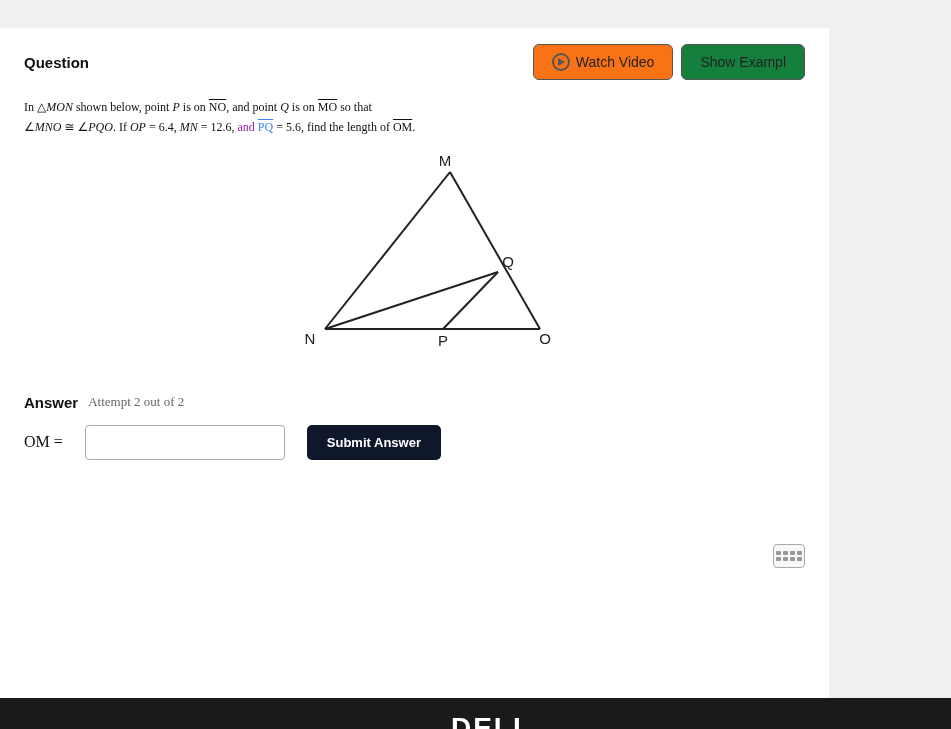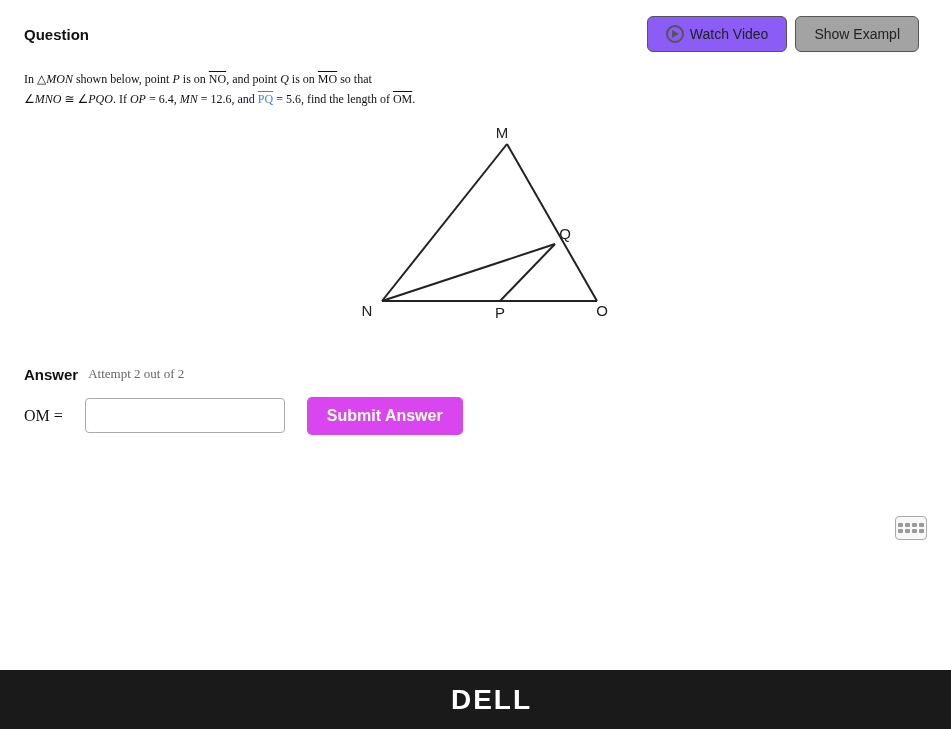--- a/index.html
+++ b/index.html
@@ -7,24 +7,25 @@
     body {
       width: 951px;
       height: 729px;
       background: #f0f0f0;
       font-family: Georgia, 'Times New Roman', serif;
       overflow: hidden;
     }
 
     .main-content {
       background: #ffffff;
-      width: 951px;
+      width: 829px;
       min-height: 670px;
-      padding: 16px 32px 24px 24px;
+      padding: 16px 24px 24px 24px;
       position: relative;
+      margin-top: 28px;
     }
 
     .header-row {
       display: flex;
       align-items: center;
       justify-content: space-between;
       margin-bottom: 18px;
     }
 
     .question-label {
@@ -37,21 +38,21 @@
     .header-buttons {
       display: flex;
       gap: 8px;
     }
 
     .btn-watch-video {
       display: flex;
       align-items: center;
       gap: 6px;
       border: 1.5px solid #555;
-      background: #8b5cf6;
+      background: #f97316;
       border-radius: 6px;
       padding: 8px 18px;
       font-family: Arial, sans-serif;
       font-size: 14px;
       color: #222;
       cursor: pointer;
     }
 
     .btn-watch-video .play-icon {
       width: 18px;
@@ -67,42 +68,42 @@
       width: 0;
       height: 0;
       border-top: 4px solid transparent;
       border-bottom: 4px solid transparent;
       border-left: 7px solid #555;
       margin-left: 1px;
     }
 
     .btn-show-example {
       border: 1.5px solid #555;
-      background: #a3a3a3;
+      background: #15803d;
       border-radius: 6px;
       padding: 8px 18px;
       font-family: Arial, sans-serif;
       font-size: 14px;
       color: #222;
       cursor: pointer;
     }
 
     .problem-text {
       font-size: 12px;
       line-height: 1.65;
       color: #111;
       margin-bottom: 6px;
     }
 
     .problem-text .overline {
       text-decoration: overline;
     }
 
     .problem-text .highlight-and {
-      color: #0f172a;
+      color: #a21caf;
     }
 
     .problem-text .highlight-pq {
       color: #3b82f6;
       text-decoration: overline;
     }
 
     .not-to-scale {
       font-size: 15px;
       color: #111;
@@ -158,27 +159,27 @@
     .answer-input {
       border: 1.5px solid #aaa;
       border-radius: 4px;
       padding: 8px 10px;
       font-size: 15px;
       width: 200px;
       outline: none;
     }
 
     .btn-submit {
-      background: #d946ef;
+      background: #0f172a;
       color: #fff;
       border: none;
       border-radius: 5px;
       padding: 10px 20px;
       font-family: Arial, sans-serif;
-      font-size: 16px;
+      font-size: 13px;
       font-weight: bold;
       cursor: pointer;
     }
 
     .keyboard-icon {
       position: absolute;
       right: 24px;
       bottom: 130px;
       width: 32px;
       height: 24px;

